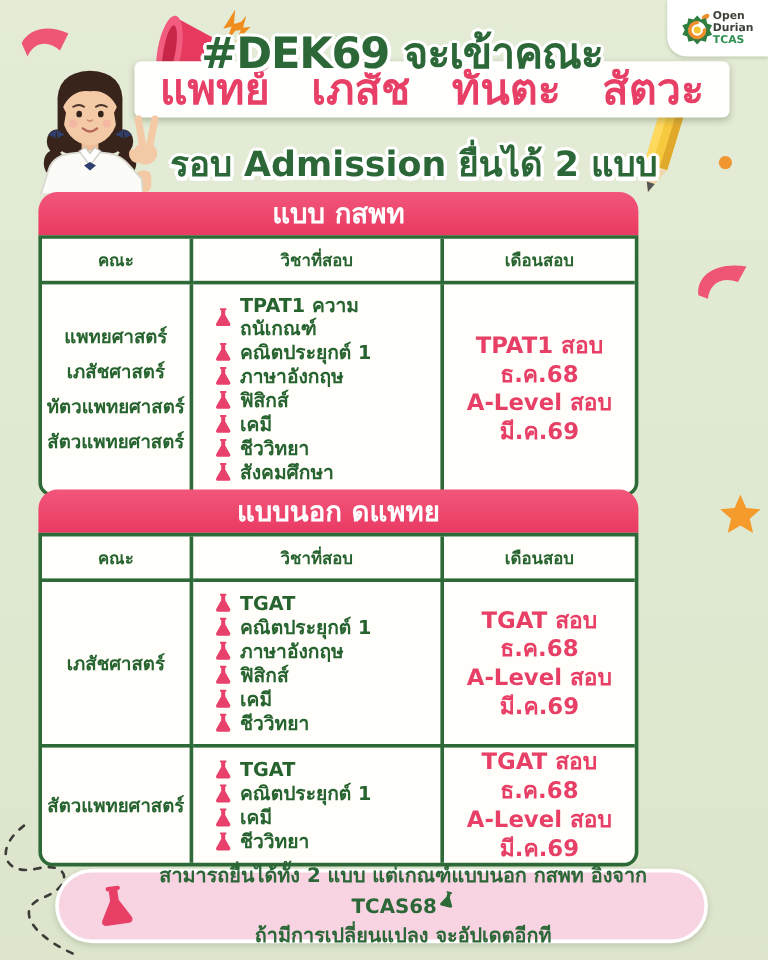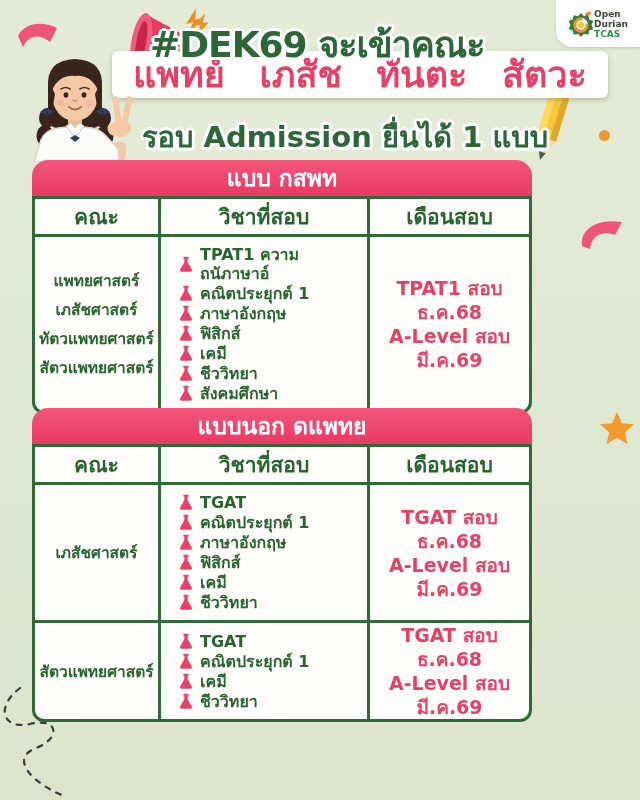--- a/index.html
+++ b/index.html
@@ -9,21 +9,21 @@
   .abs{position:absolute;}
 
   
   .logo-panel{left:556px;top:0;width:84px;height:47px;background:#ffffff;
     border-radius:0 0 0 16px;box-shadow:0 1px 3px rgba(80,90,60,.25);
     display:flex;align-items:center;justify-content:center;gap:0;z-index:6;}
   .logo-text{display:flex;flex-direction:column;line-height:10px;}
   .logo-text span{font-size:9px;font-weight:bold;color:#3c4238;}
   .logo-text .tcas{color:#2f9150;}
 
-  .title-line{left:150px;top:16px;width:370px;
+  .title-line{left:150px;top:16px;width:370px;text-align:center;
     font-size:36px;font-weight:800;color:#2b6737;z-index:3;letter-spacing:-1px;}
   .outline-w{text-shadow:-2px -2px 0 #fff,0 -3px 0 #fff,2px -2px 0 #fff,-3px 0 0 #fff,
     3px 0 0 #fff,-2px 2px 0 #fff,0 3px 0 #fff,2px 2px 0 #fff,2px 3px 0 #fff,-2px 3px 0 #fff;}
 
   .banner{left:112px;top:51px;width:496px;height:47px;background:#fffffe;border-radius:6px;
     box-shadow:0 2px 5px rgba(90,100,70,.35);display:flex;align-items:center;justify-content:center;
     z-index:2;}
   .banner span{font-size:36px;font-weight:800;color:#e73f66;word-spacing:22px;letter-spacing:0;}
 
   .subtitle{left:120px;top:114px;width:450px;text-align:center;font-size:29px;font-weight:800;
@@ -33,21 +33,21 @@
 
   
   .tbl{left:32px;width:500px;z-index:5;}
   .t1{top:160px;}
   .t2{top:408px;}
   .t-title{height:36px;border-radius:16px 16px 0 0;background:linear-gradient(180deg,#f2567b,#e93a62);
     color:#ffffff;font-size:23px;font-weight:800;display:flex;align-items:center;justify-content:center;}
   .t-grid{display:grid;grid-template-columns:126px 209px 1fr;background:#fffefa;
     border:3px solid #2e6a38;border-radius:0 0 12px 12px;box-sizing:border-box;}
   .th{border-bottom:3px solid #2e6a38;height:35px;display:flex;align-items:center;justify-content:center;
-    font-size:21px;font-weight:800;color:#26632f;}
+    font-size:14px;font-weight:800;color:#26632f;}
   .bR{border-right:3px solid #2e6a38;}
   .bT{border-top:3px solid #2e6a38;}
   .td{box-sizing:border-box;}
   .faculty-cell{display:flex;flex-direction:column;align-items:center;justify-content:center;
     gap:4px;font-size:15.5px;font-weight:600;color:#26632f;text-align:center;padding:6px 2px;}
   .subjects{list-style:none;margin:0;padding:8px 4px 8px 18px;display:flex;flex-direction:column;
     justify-content:center;gap:1px;height:100%;box-sizing:border-box;}
   .subjects li{display:flex;align-items:center;gap:7px;font-size:16px;font-weight:600;color:#26632f;
     line-height:19px;}
   .flask{width:14px;height:17px;flex:0 0 auto;color:#e8416b;}
@@ -113,21 +113,21 @@
     <path d="M70 2 L60 18 L67 16 L62 30 L76 12 L69 14 Z" fill="#ef8d1f"></path>
     <path d="M88 8 L76 22 L83 21 L78 33 L92 18 L85 19 Z" fill="#ef8d1f" transform="scale(0.9)"></path>
   </svg>
 
   <div class="abs title-line outline-w">#DEK69 จะเข้าคณะ</div>
 
   <div class="abs banner">
     <span>แพทย์ เภสัช ทันตะ สัตวะ</span>
   </div>
 
-  <div class="abs subtitle outline-w">รอบ Admission ยื่นได้ 1 แบบ</div>
+  <div class="abs subtitle outline-w">รอบ Admission ยื่นได้ 2 แบบ</div>
 
   <svg class="abs deco" style="left:524px;top:62px;" width="64" height="104" viewBox="0 0 64 104">
     <g transform="rotate(17 30 52)">
       <rect x="20" y="2" width="20" height="13" rx="6" fill="#e15b6b"></rect>
       <rect x="20" y="13" width="20" height="7" fill="#cfd2d6"></rect>
       <rect x="20" y="20" width="20" height="58" fill="#f7c93f"></rect>
       <rect x="20" y="20" width="6.5" height="58" fill="#ffd95e"></rect>
       <rect x="33.5" y="20" width="6.5" height="58" fill="#e0a92c"></rect>
       <path d="M20 78 L40 78 L30 100 Z" fill="#efd9ac"></path>
       <path d="M26.5 92 L33.5 92 L30 100 Z" fill="#555555"></path>
@@ -181,21 +181,21 @@
         <div>เภสัชศาสตร์</div>
         <div>ทัตวแพทยศาสตร์</div>
         <div>สัตวแพทยศาสตร์</div>
       </div>
       <div class="td bR row-body">
         <ul class="subjects">
           <li>
               <svg class="flask">
                 <use href="#flask"></use>
               </svg>
-              <span>TPAT1 ความถนัภาษาอ์</span>
+              <span>TPAT1 ความถนัเกณฑ์</span>
             </li>
           <li>
               <svg class="flask">
                 <use href="#flask"></use>
               </svg>
               <span>คณิตประยุกต์ 1</span>
             </li>
           <li>
               <svg class="flask">
                 <use href="#flask"></use>
@@ -329,14 +329,25 @@
         <div>TGAT สอบ ธ.ค.68</div>
         <div>A-Level สอบ มี.ค.69</div>
       </div>
     </div>
   </div>
 
   <svg class="abs deco" style="left:598px;top:410px;z-index:6;" width="38" height="38" viewBox="0 0 36 36">
     <path d="M18 2 L22.6 12.6 L34 13.6 L25.4 21.2 L28 32.4 L18 26.4 L8 32.4 L10.6 21.2 L2 13.6 L13.4 12.6 Z" fill="#f49b2b"></path>
   </svg>
 
+  <div class="abs footer-pill">
+    <svg class="footer-flask">
+        <use href="#flask"></use>
+      </svg>
+    <div class="footer-text">
+      <span>สามารถยื่นได้ทั้ง 2 แบบ แต่เกณฑ์แบบนอก กสพท อิงจาก TCAS68</span><svg class="mini-flask">
+          <use href="#flask"></use>
+        </svg><br>
+      <span>ถ้ามีการเปลี่ยนแปลง จะอัปเดตอีกที</span>
+    </div>
+  </div>
 
 </div>
 
 </body></html>

